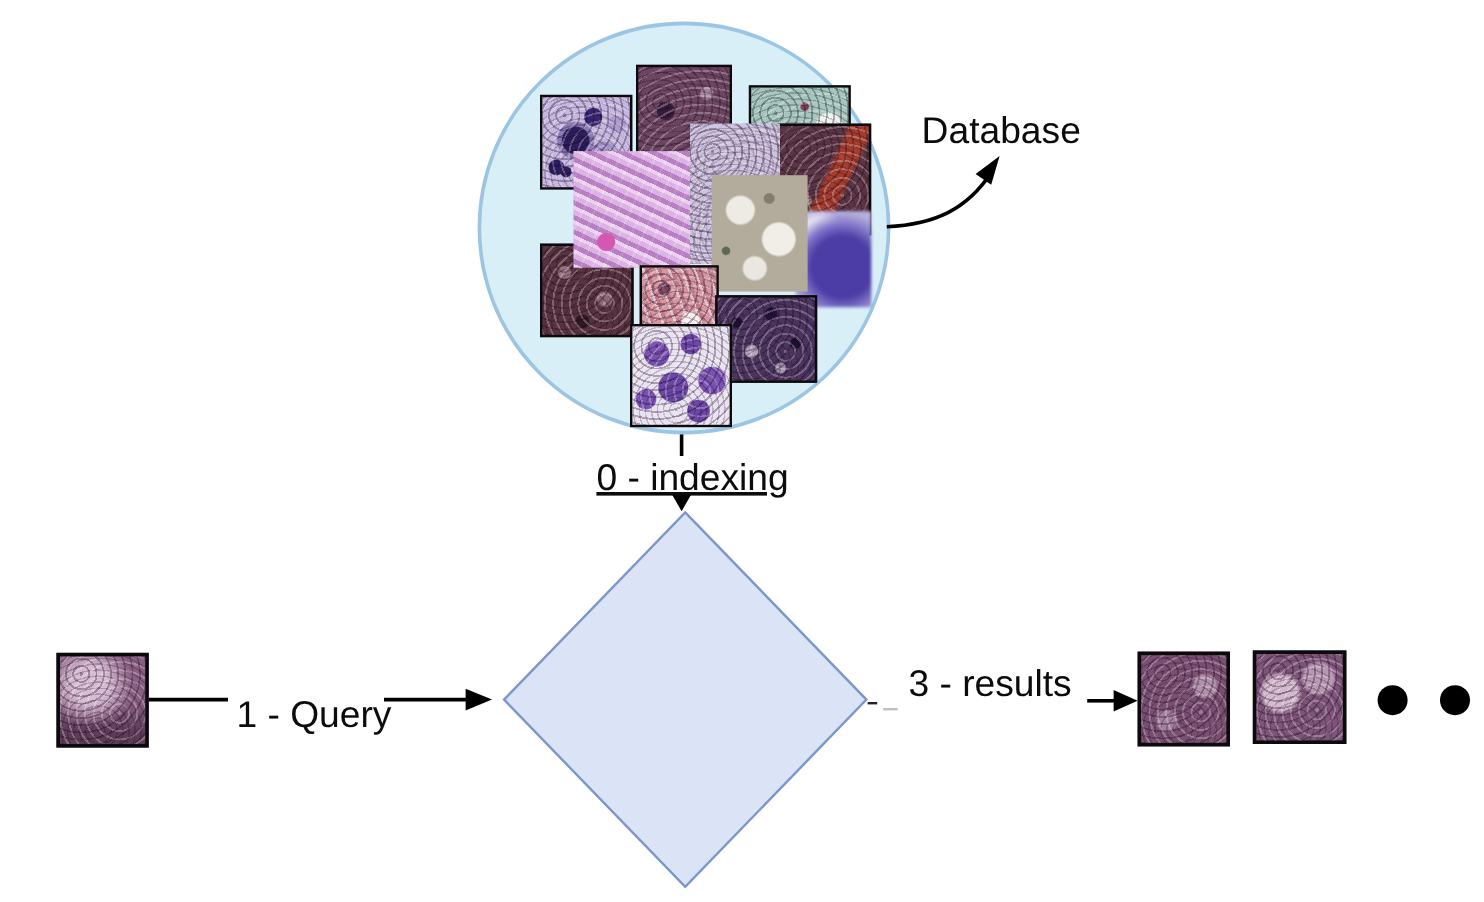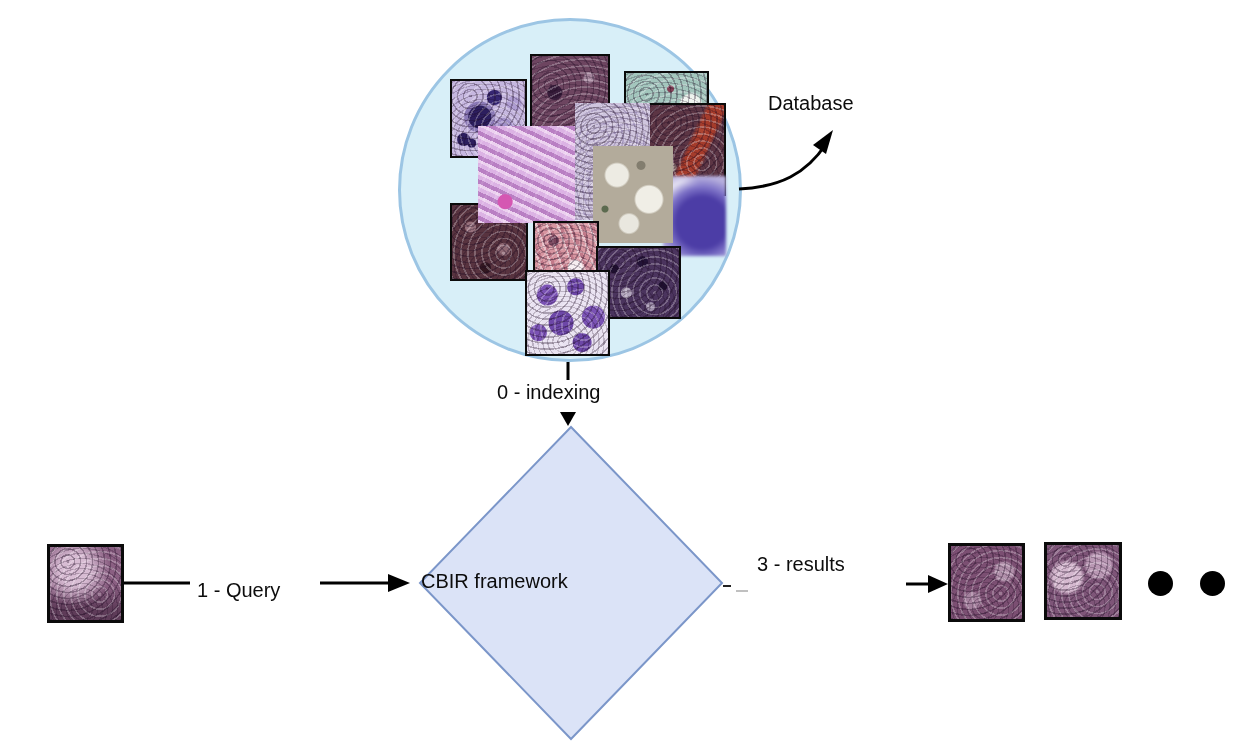--- a/index.html
+++ b/index.html
@@ -1,22 +1,22 @@
 <!DOCTYPE html>
 <html><head>
 <meta charset="utf-8">
 <style>
   html,body{margin:0;padding:0;background:#ffffff;}
   *{box-sizing:border-box;}
   #canvas{
     position:relative;width:1237px;height:752px;background:#ffffff;overflow:hidden;
     font-family:"Liberation Sans","DejaVu Sans",sans-serif;color:#000;
   }
-  .label{position:absolute;font-size:20px;line-height:1.1;white-space:nowrap;color:#0c0c0c;}
-  .center{}
+  .label{position:absolute;font-size:31px;line-height:1.1;white-space:nowrap;color:#0c0c0c;}
+  .center{text-align:center;text-decoration:underline;}
 
   
   #db-circle{
     position:absolute;left:398px;top:18px;width:344px;height:344px;border-radius:50%;
     background:#d8eff8;border:3px solid #9cc5e4;
   }
   .histo{position:absolute;}
   .histo::before{
     content:"";position:absolute;inset:0;
     background-image:
@@ -146,16 +146,15 @@
     <polygon points="410,583 388,574 388,592" fill="#000"></polygon>
 
     <line x1="723" y1="586" x2="731" y2="586" stroke="#222" stroke-width="2"></line>
     <line x1="736" y1="591" x2="748" y2="591" stroke="#c0c0c0" stroke-width="2"></line>
     <line x1="906" y1="584" x2="932" y2="584" stroke="#000" stroke-width="3"></line>
     <polygon points="948,584 928,575 928,593" fill="#000"></polygon>
   </svg>
 
   <div class="label" style="left:768px;top:92px;">Database</div>
   <div class="label center" style="left:497px;top:381px;width:150px;">0 - indexing</div>
-  <div class="label center" style="left:421px;top:570px;width:301px;">CBIR framework</div>
   <div class="label" style="left:197px;top:579px;">1 - Query</div>
   <div class="label" style="left:757px;top:553px;">3 - results</div>
 </div>
 
 </body></html>

